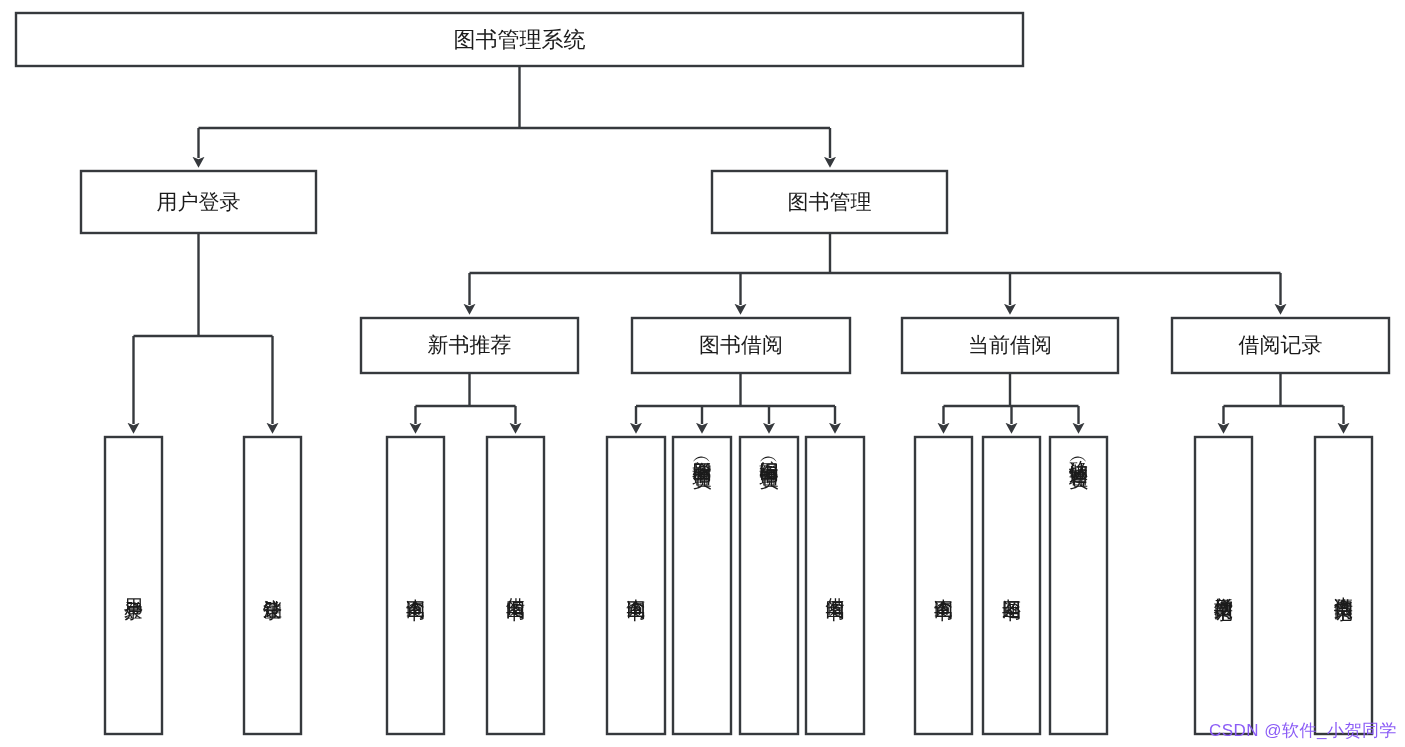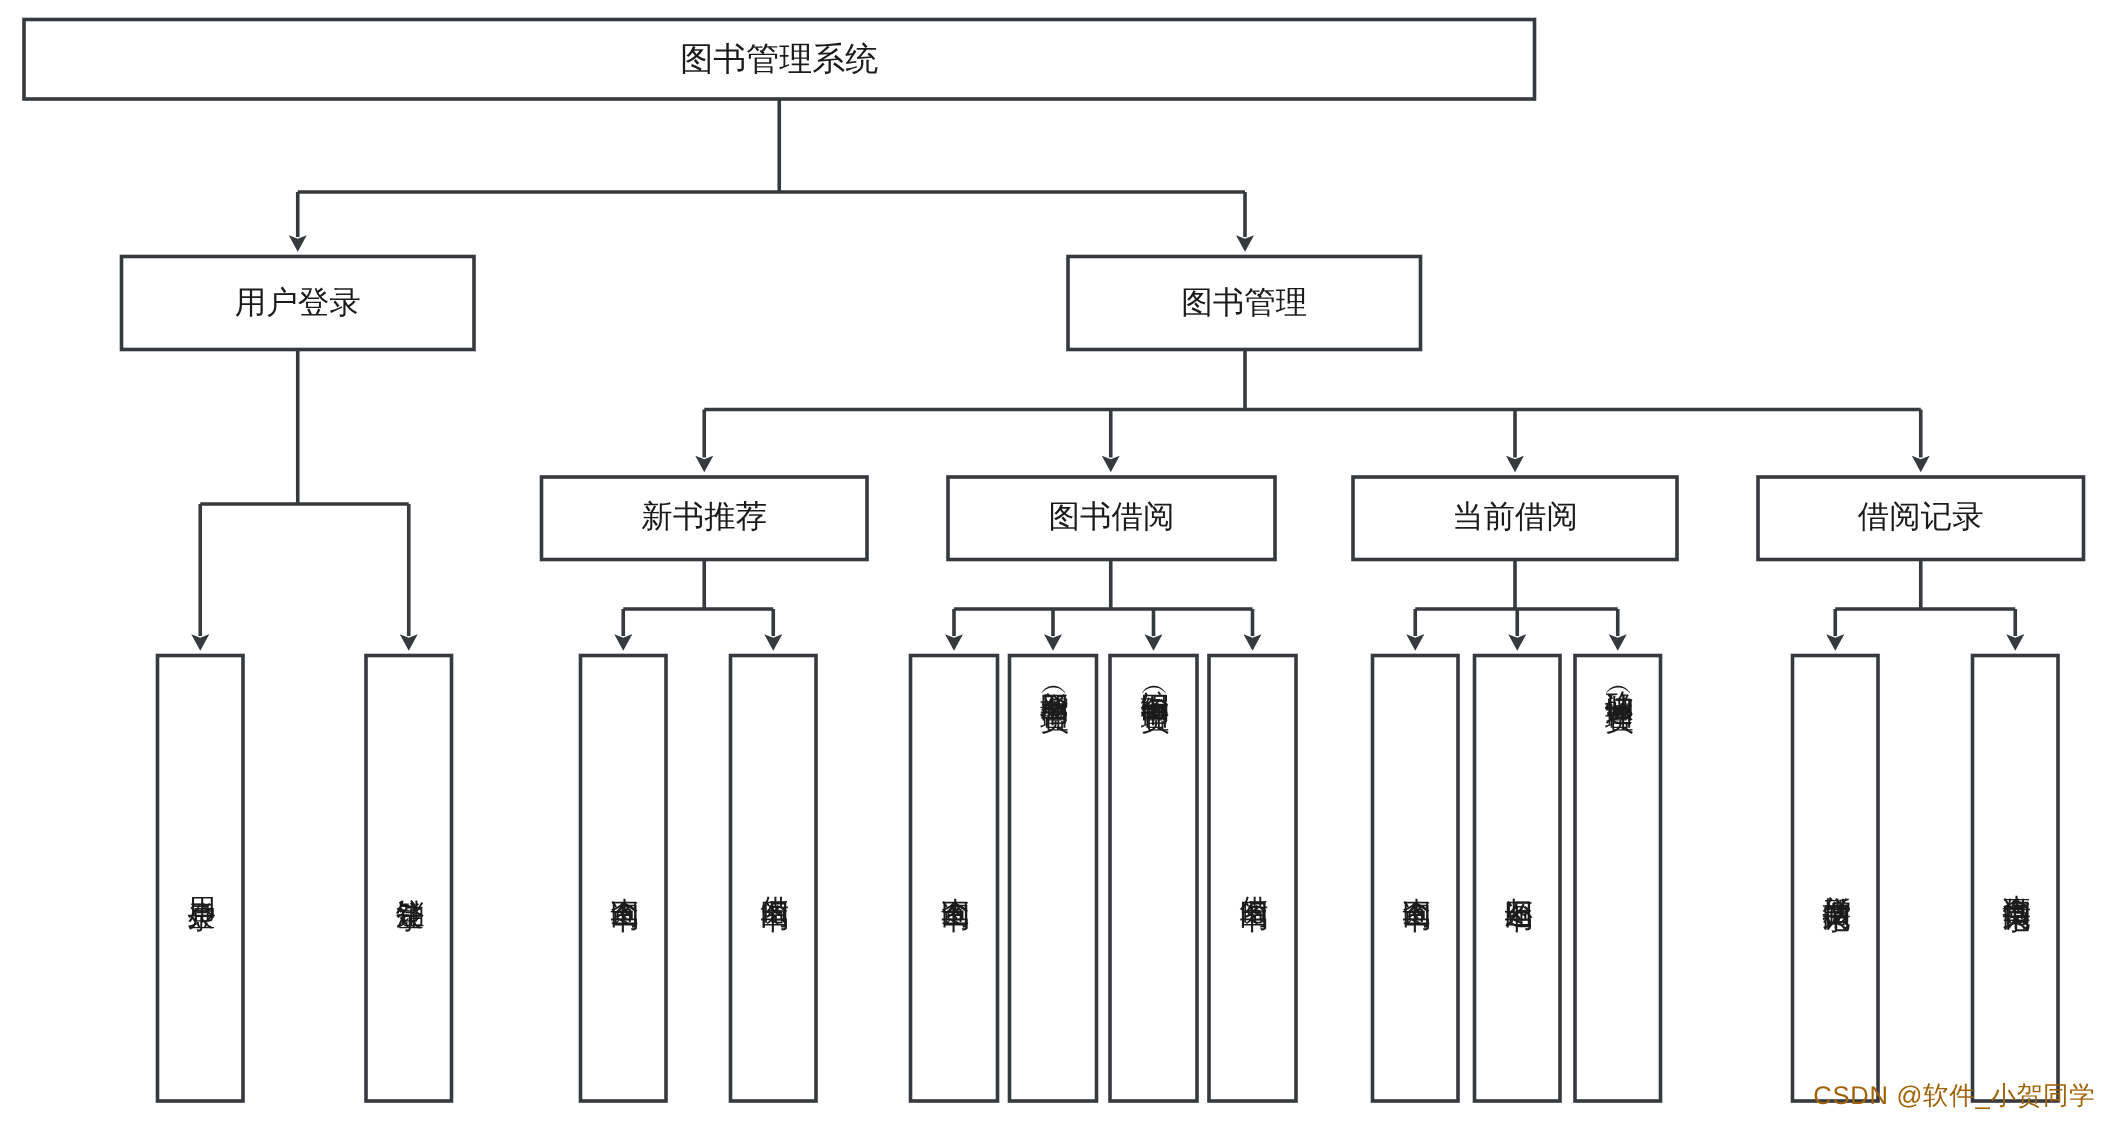--- a/index.html
+++ b/index.html
@@ -75,21 +75,21 @@
     color: #1b1b1b;
     white-space: nowrap;
     text-align: center;
   }
   .watermark {
     position: absolute;
     right: 8px;
     bottom: 5px;
     font-family: "Liberation Sans", "DejaVu Sans", sans-serif;
     font-size: 17px;
-    color: #a16207;
+    color: #8b5cf6;
     letter-spacing: 0.5px;
     white-space: nowrap;
     pointer-events: none;
   }
 </style>
 </head>
 <body>
 
 <div id="diagram-root">
 

